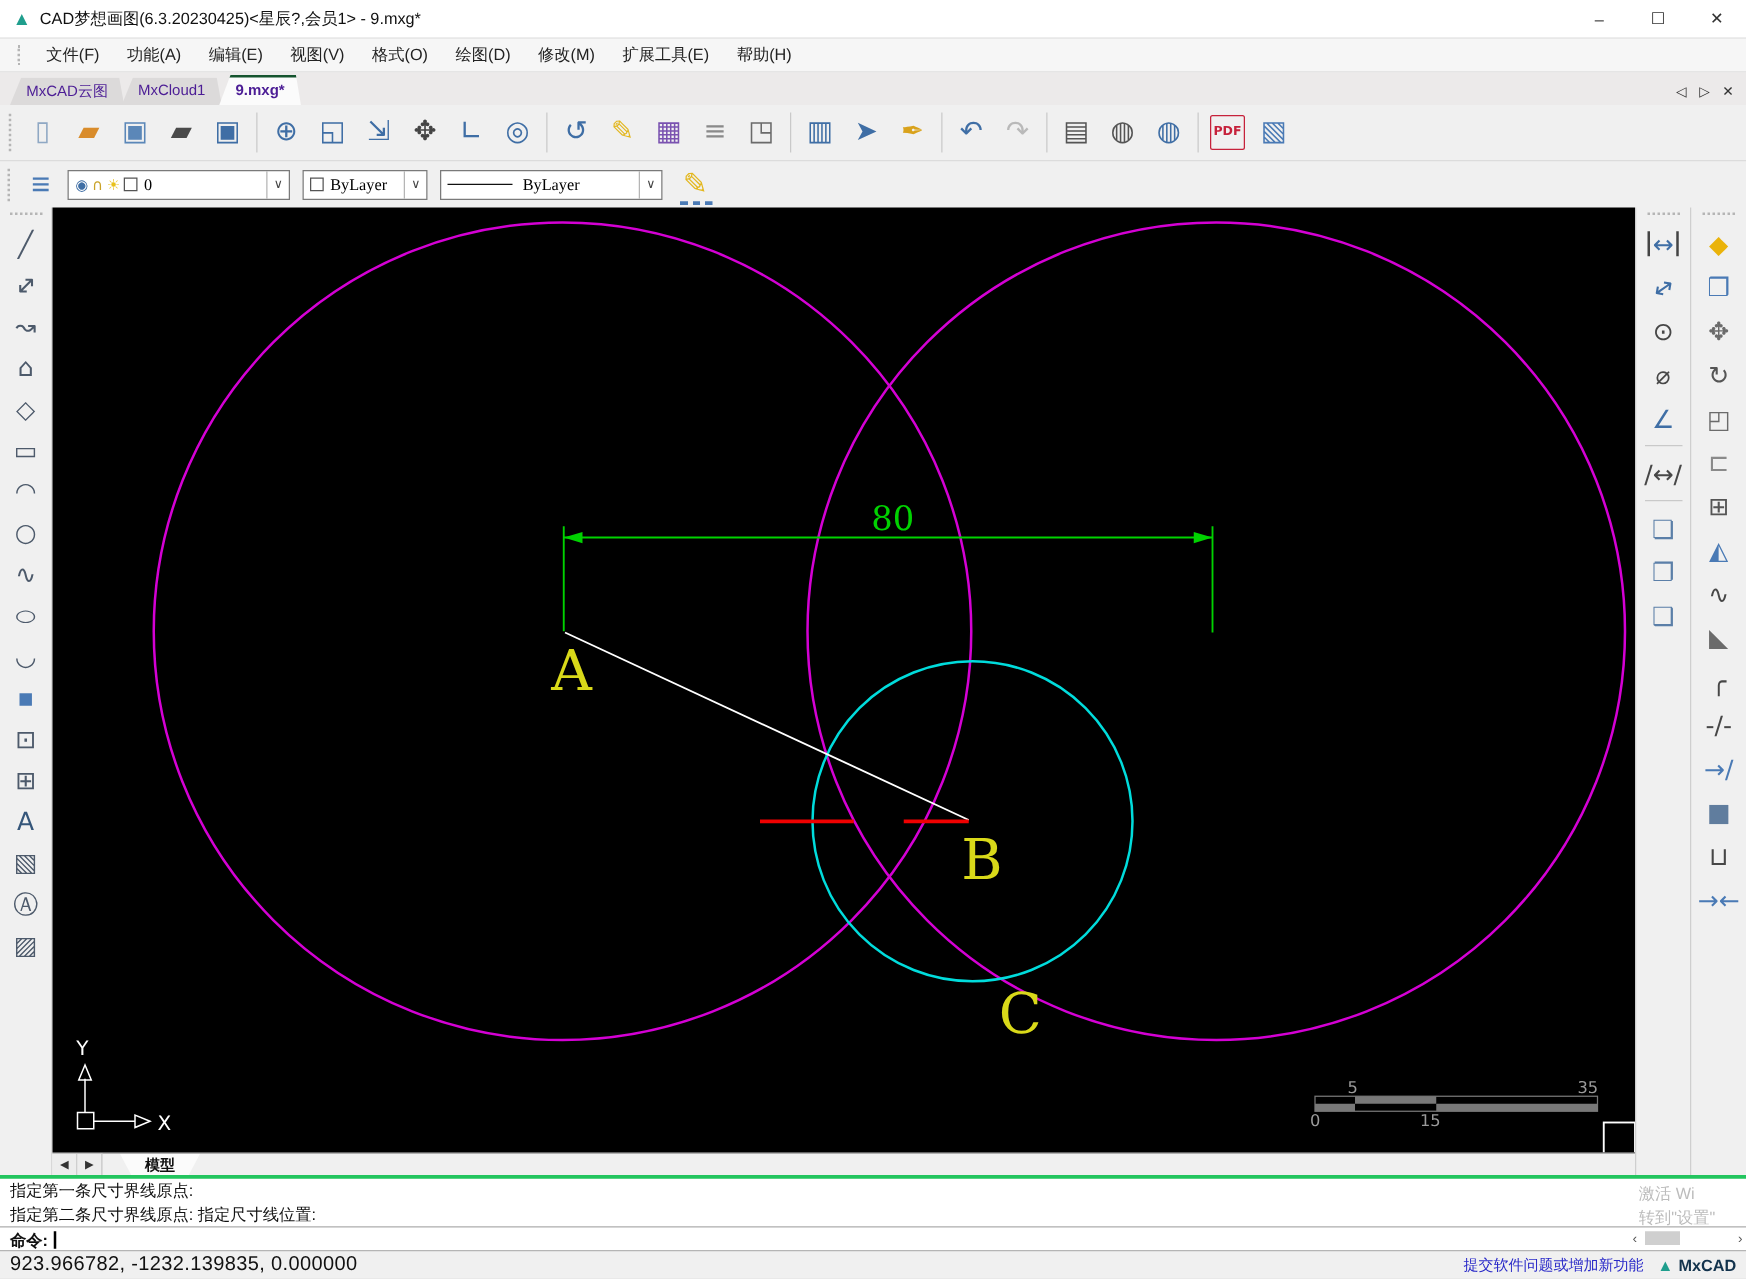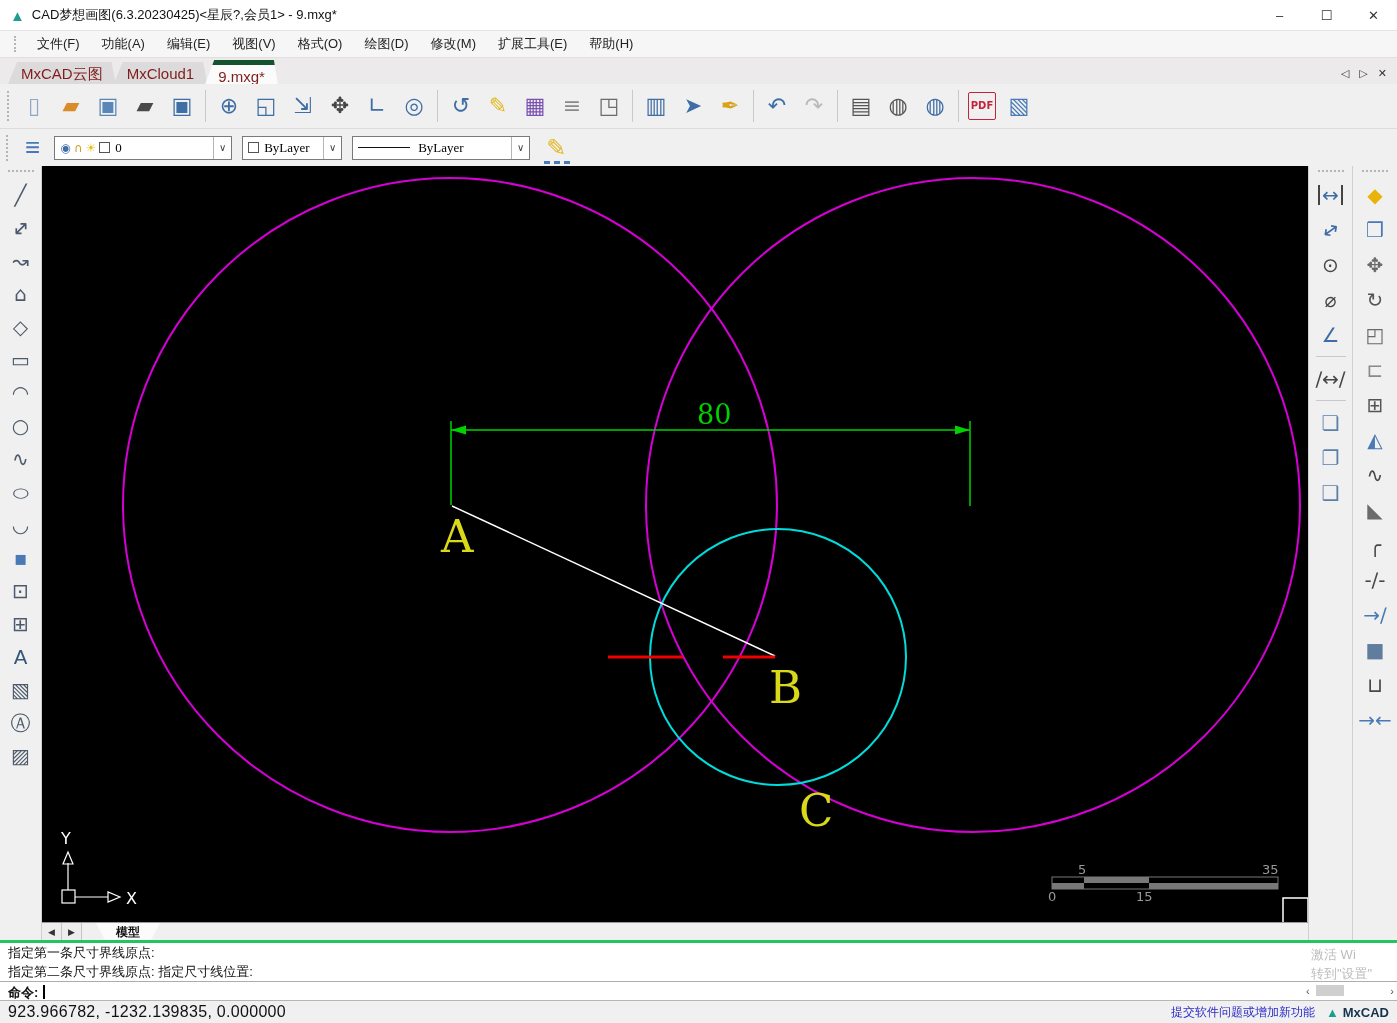--- a/index.html
+++ b/index.html
@@ -16,23 +16,23 @@
     font-size:13px; color:#333; }
 
   
   .menubar { height:28px; background:#f6f6f6; border-top:1px solid #e3e3e3; border-bottom:1px solid #e0e0e0;
     display:flex; align-items:center; padding-left:14px; font-size:13px; flex:0 0 auto; }
   .menubar .grip { width:4px; height:16px; border-left:2px dotted #b5b5b5; margin-right:8px; }
   .menu-item { padding:4px 11px; color:#222; cursor:default; }
 
   
   .tabbar { height:26px; background:#eceaea; display:flex; align-items:flex-end; padding-left:8px; flex:0 0 auto; position:relative; }
-  .tab { height:22px; padding:3px 13px 2px; font-size:15px; color:#7f1d1d; background:#dcdada;
+  .tab { height:22px; padding:3px 13px 2px; font-size:12px; color:#4c1d95; background:#dcdada;
     clip-path:polygon(9px 0,calc(100% - 4px) 0,100% 100%,0 100%); margin-right:-2px; }
-  .tab.active { background:#fbfbfb; font-weight:normal; height:24px; z-index:2; border-top:5px solid #14532d; }
+  .tab.active { background:#fbfbfb; font-weight:bold; height:24px; z-index:2; border-top:2px solid #14532d; }
   .tab-ctrls { margin-left:auto; display:flex; align-items:center; gap:10px; padding:0 10px 4px 0; font-size:11px; color:#333; }
 
   
   .toolbar { height:44px; background:#f0f0f0; display:flex; align-items:center; padding-left:4px; gap:1px; flex:0 0 auto; }
   .toolbar .grip, .vtools .grip { border-left:2px dotted #b5b5b5; width:5px; height:30px; margin:0 3px; }
   .vtools .grip { width:26px; height:4px; border-left:none; border-top:2px dotted #b5b5b5; margin:2px 0 4px; }
   .tbtn { width:36px; height:36px; display:flex; align-items:center; justify-content:center; background:transparent; border:none; }
   .tbtn .glyph { font-size:22px; line-height:1; color:#3f6ea5; font-family:"DejaVu Sans",sans-serif; }
   .sep { width:1px; height:32px; background:#c9c9c9; margin:0 4px; }
   .vsep { height:1px; width:30px; background:#c9c9c9; margin:3px 0; }

